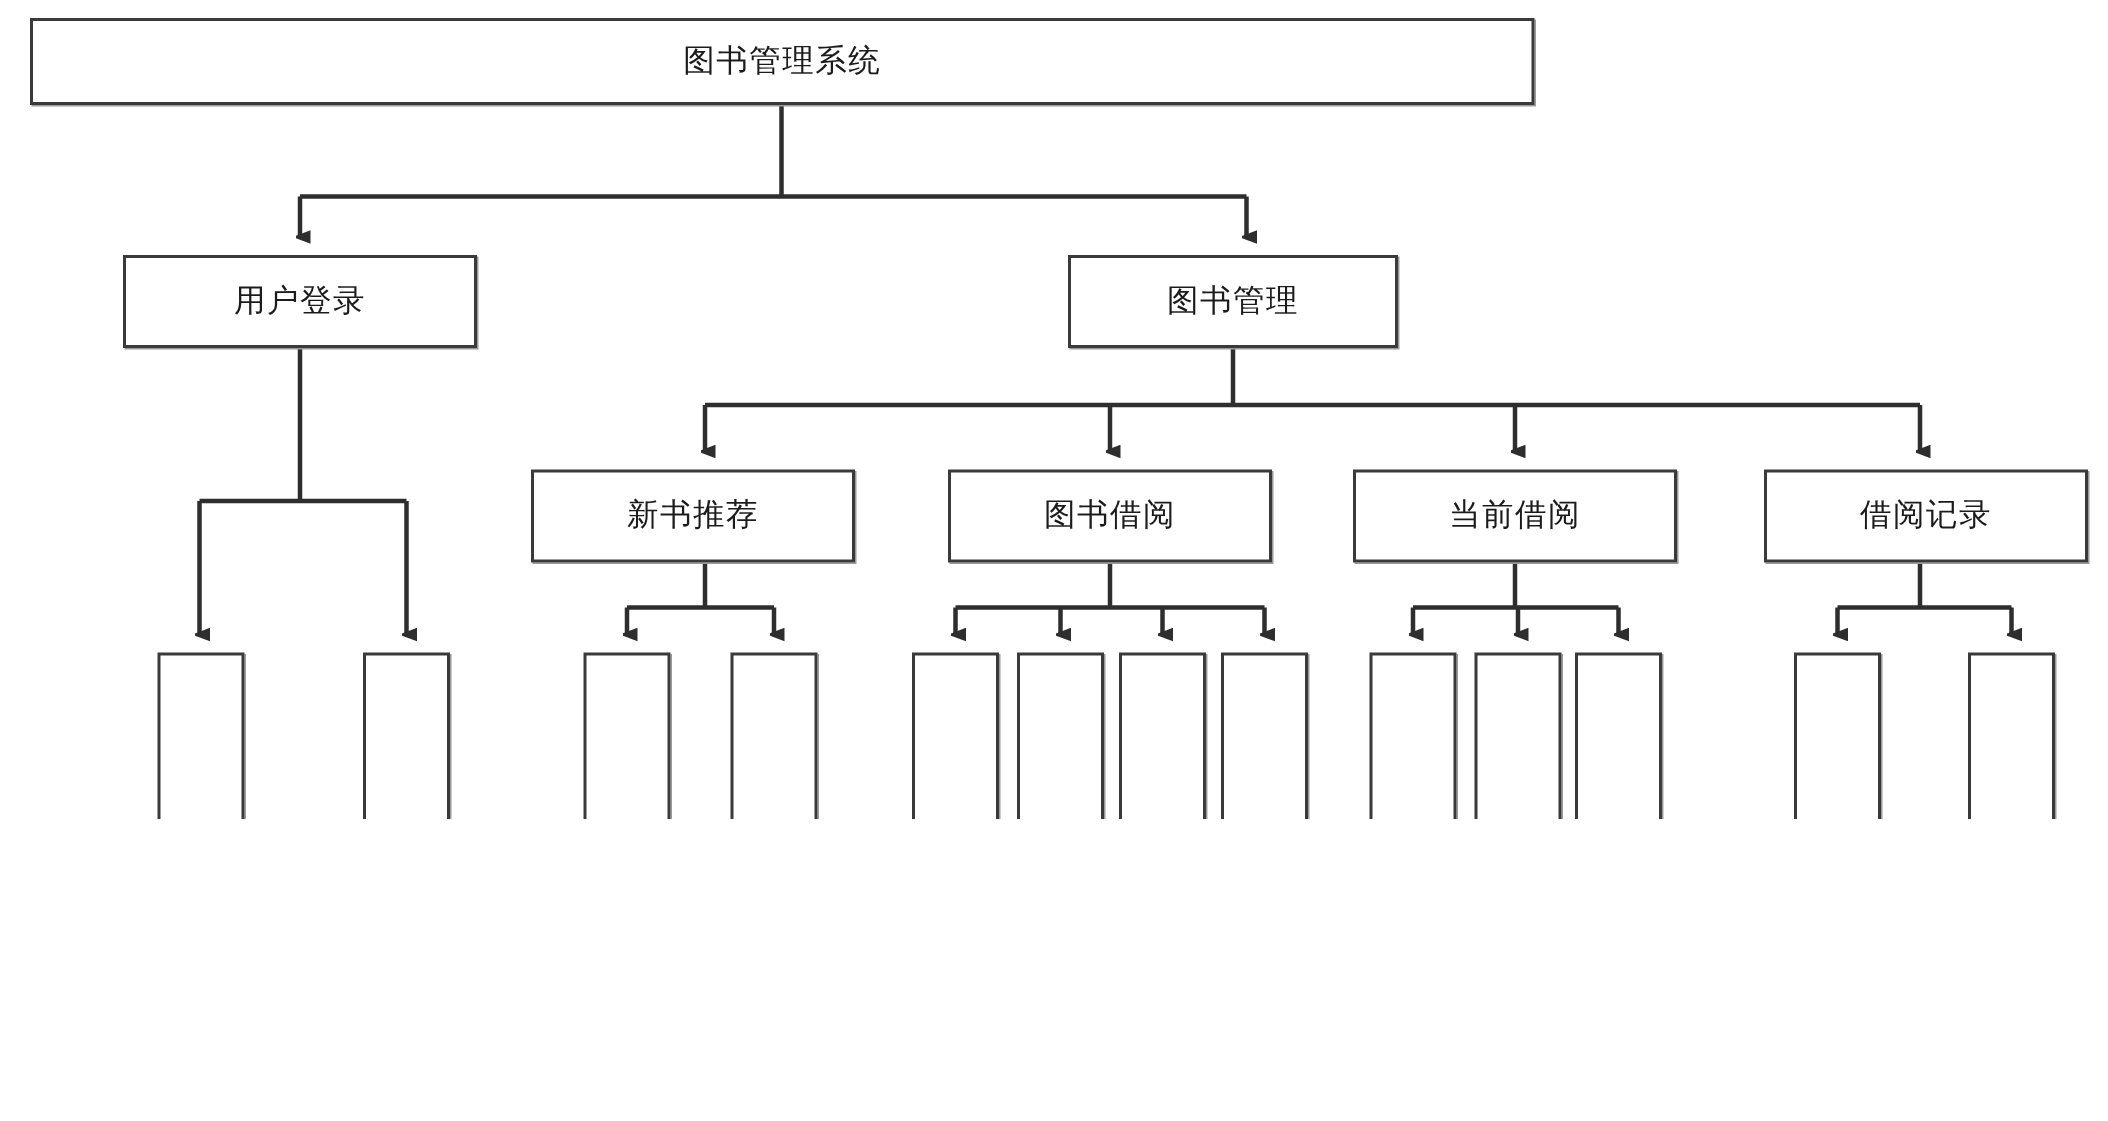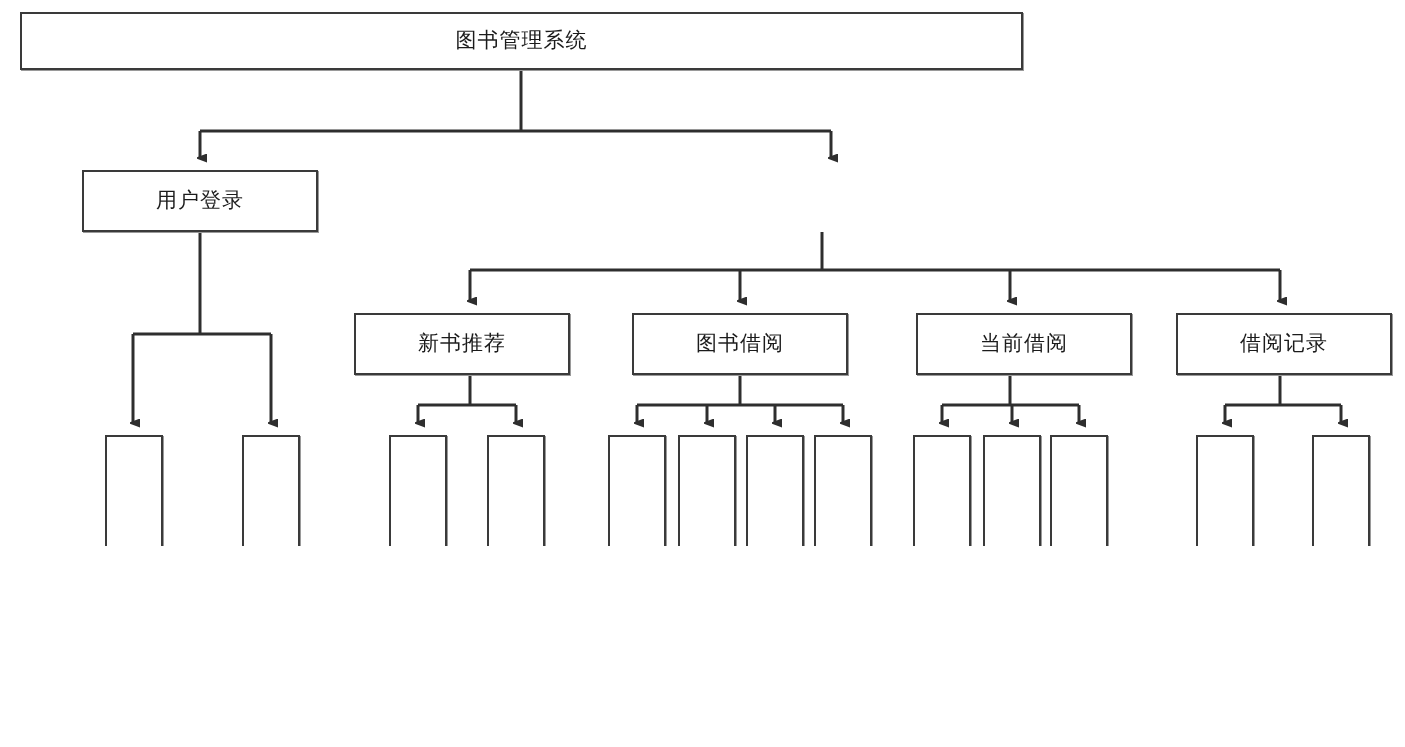--- a/index.html
+++ b/index.html
@@ -116,28 +116,31 @@
     </g>
   </svg>
 
   <div class="node node-h" style="left:20px; top:12px; width:1003px; height:58px;">
     <span>图书管理系统</span>
   </div>
 
   <div class="node node-h" style="left:82px; top:170px; width:236px; height:62px;">
     <span>用户登录</span>
   </div>
+  <div class="node node-h" style="left:712px; top:170px; width:220px; height:62px;">
+    <span>图书管理</span>
+  </div>
 
   <div class="node node-h" style="left:354px; top:313px; width:216px; height:62px;justify-content:center;">
     <span>新书推荐</span>
   </div>
   <div class="node node-h" style="left:632px; top:313px; width:216px; height:62px;">
     <span>图书借阅</span>
   </div>
-  <div class="node node-h" style="left:902px; top:313px; width:216px; height:62px;margin-left:14px;">
+  <div class="node node-h" style="left:902px; top:313px; width:216px; height:62px;">
     <span>当前借阅</span>
   </div>
   <div class="node node-h" style="left:1176px; top:313px; width:216px; height:62px;">
     <span>借阅记录</span>
   </div>
 
   <div class="node node-v" style="left:105px; top:435px; width:58px; height:300px;">
     <span>用户登录</span>
   </div>
   <div class="node node-v" style="left:242px; top:435px; width:58px; height:300px;">

